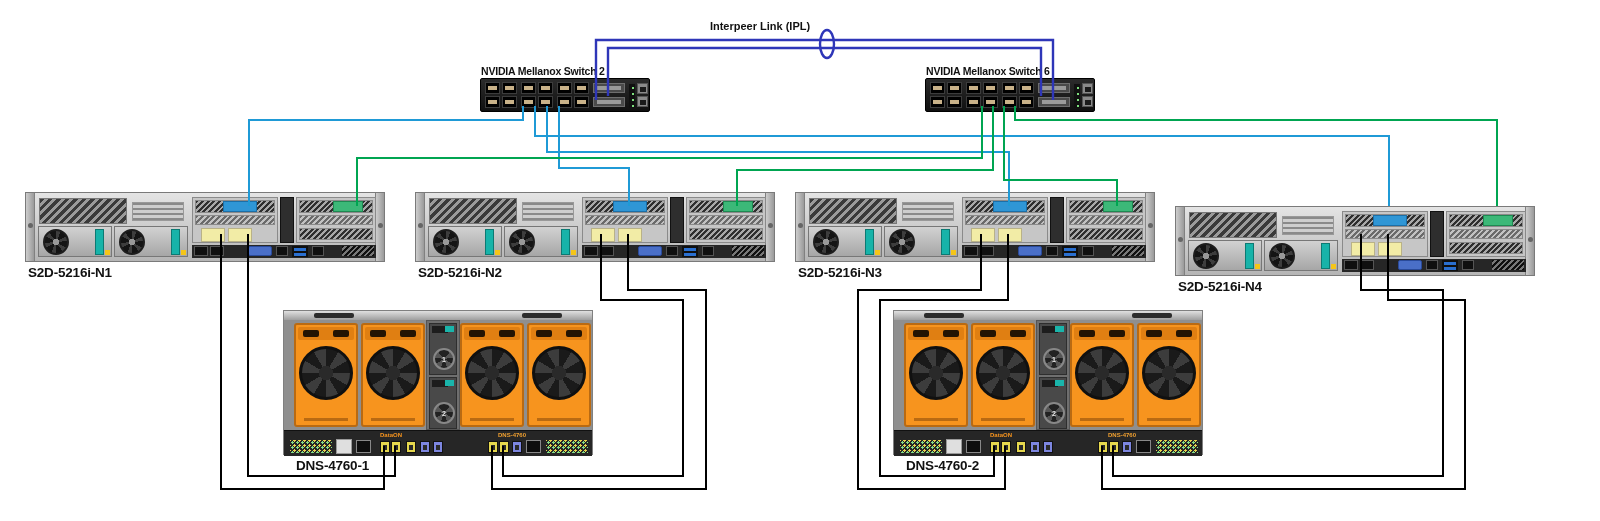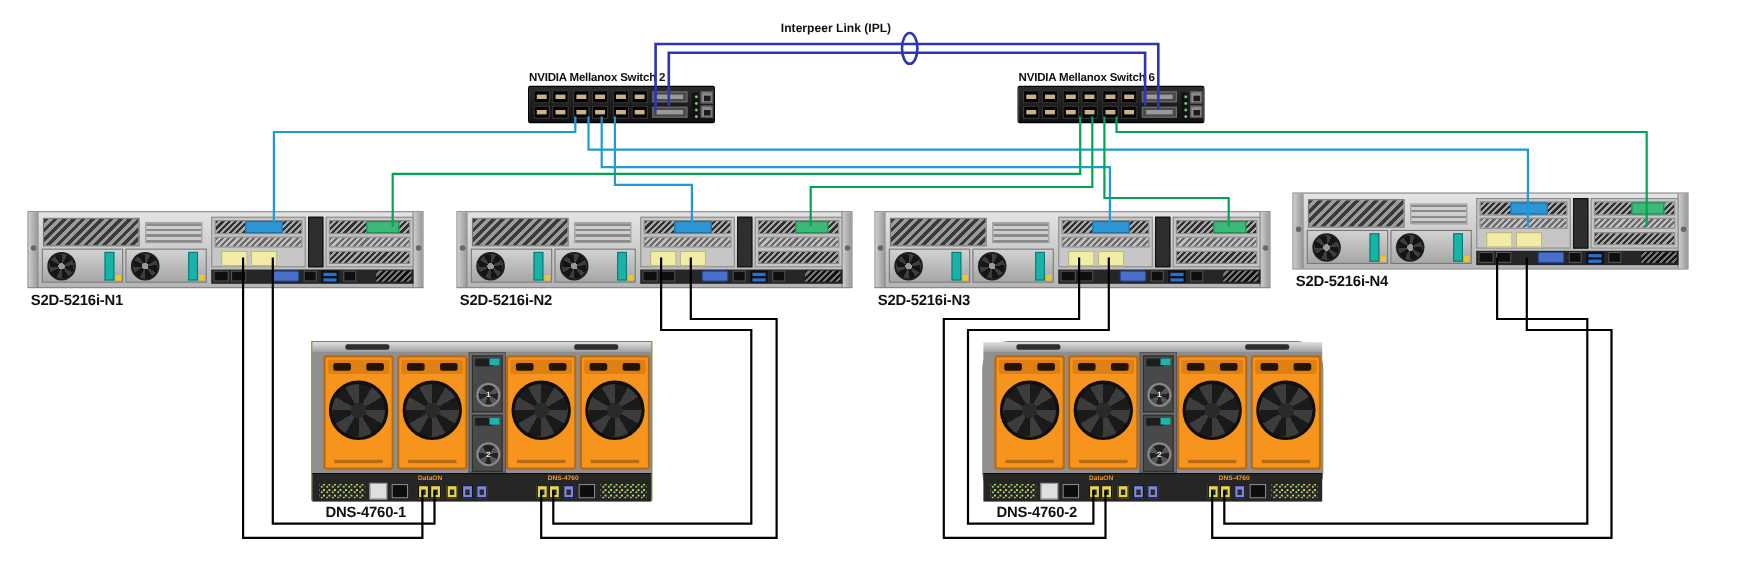--- a/index.html
+++ b/index.html
@@ -68,21 +68,21 @@
   .sv-rj{position:absolute;top:1px;width:14px;height:10px;background:#0f0f0f;border:1px solid #555;}
   .sv-vga{position:absolute;left:56px;top:1px;width:24px;height:10px;background:#4a6fc8;
           border:1px solid #2a4a9a;border-radius:2px;}
   .sv-usb{position:absolute;left:100px;top:1px;width:16px;height:11px;background:#101010;}
   .sv-usb::after{content:"";position:absolute;left:2px;top:2px;width:12px;height:3px;background:#2a6fd0;}
   .sv-usb::before{content:"";position:absolute;left:2px;top:7px;width:12px;height:3px;background:#2a6fd0;}
   .sv-iovent{position:absolute;left:150px;top:1px;width:32px;height:10px;
              background:repeating-linear-gradient(135deg,#0f0f0f 0 2px,#777 2px 4px);}
 
   
-  .storage{position:absolute;width:310px;height:145px;background:#84cc16;border:1px solid #808080;}
+  .storage{position:absolute;width:310px;height:145px;background:#ef4444;border:1px solid #808080;}
   .st-top{position:absolute;left:0;top:0;width:308px;height:9px;background:linear-gradient(#e0e0e0,#9f9f9f);}
   .st-top::before,.st-top::after{content:"";position:absolute;top:2px;width:40px;height:5px;background:#2c2c2c;border-radius:2px;}
   .st-top::before{left:30px;} .st-top::after{right:30px;}
   .st-body{position:absolute;left:0;top:9px;width:308px;height:110px;background:#8f8f8f;}
   .st-fan{position:absolute;top:3px;width:64px;height:104px;background:#f7941e;border:2px solid #b96a12;border-radius:3px;}
   .st-f1{left:10px;} .st-f2{left:77px;} .st-f3{left:176px;} .st-f4{left:243px;}
   .st-fan-top{position:absolute;left:2px;top:2px;width:56px;height:13px;background:#e07f12;border-radius:2px;}
   .st-fan-top::before,.st-fan-top::after{content:"";position:absolute;top:3px;width:16px;height:7px;background:#241403;border-radius:2px;}
   .st-fan-top::before{left:5px;} .st-fan-top::after{right:5px;}
   .st-fan-circle{position:absolute;left:3px;top:21px;width:54px;height:54px;border-radius:50%;border:3px solid #101010;
@@ -305,21 +305,21 @@
         <div class="sv-rj" style="left:18px;"></div>
       <div class="sv-vga"></div>
       <div class="sv-rj" style="left:84px;width:12px;"></div>
       <div class="sv-usb"></div>
       <div class="sv-rj" style="left:120px;width:12px;"></div>
       <div class="sv-iovent"></div>
     </div>
     <div class="dev-label server-label">S2D-5216i-N3</div>
   </div>
 
-  <div class="server" style="left:1175px;top:175px;">
+  <div class="server" style="left:1175px;top:206px;">
     <div class="sv-ear l"></div>
       <div class="sv-ear r"></div>
     <div class="sv-vent1"></div>
       <div class="sv-vent2"></div>
     <div class="sv-psu p1">
         <div class="sv-fan"></div>
         <div class="sv-latch"></div>
         <div class="sv-warn"></div>
       </div>
     <div class="sv-psu p2">
@@ -408,21 +408,21 @@
       <div class="st-port p" style="left:149px;"></div>
       <div class="st-port y" style="left:204px;"></div>
       <div class="st-port y" style="left:215px;"></div>
       <div class="st-port p" style="left:228px;"></div>
       <div class="st-rj45 r"></div>
       <div class="st-leds r"></div>
     </div>
     <div class="dev-label storage-label">DNS-4760-1</div>
   </div>
 
-  <div class="storage" style="left:893px;top:310px;border-radius:25px;">
+  <div class="storage" style="left:893px;top:310px;">
     <div class="st-top"></div>
     <div class="st-body">
       <div class="st-fan st-f1">
           <div class="st-fan-top"></div>
           <div class="st-fan-circle"></div>
           <div class="st-fan-bot"></div>
         </div>
       <div class="st-fan st-f2">
           <div class="st-fan-top"></div>
           <div class="st-fan-circle"></div>

